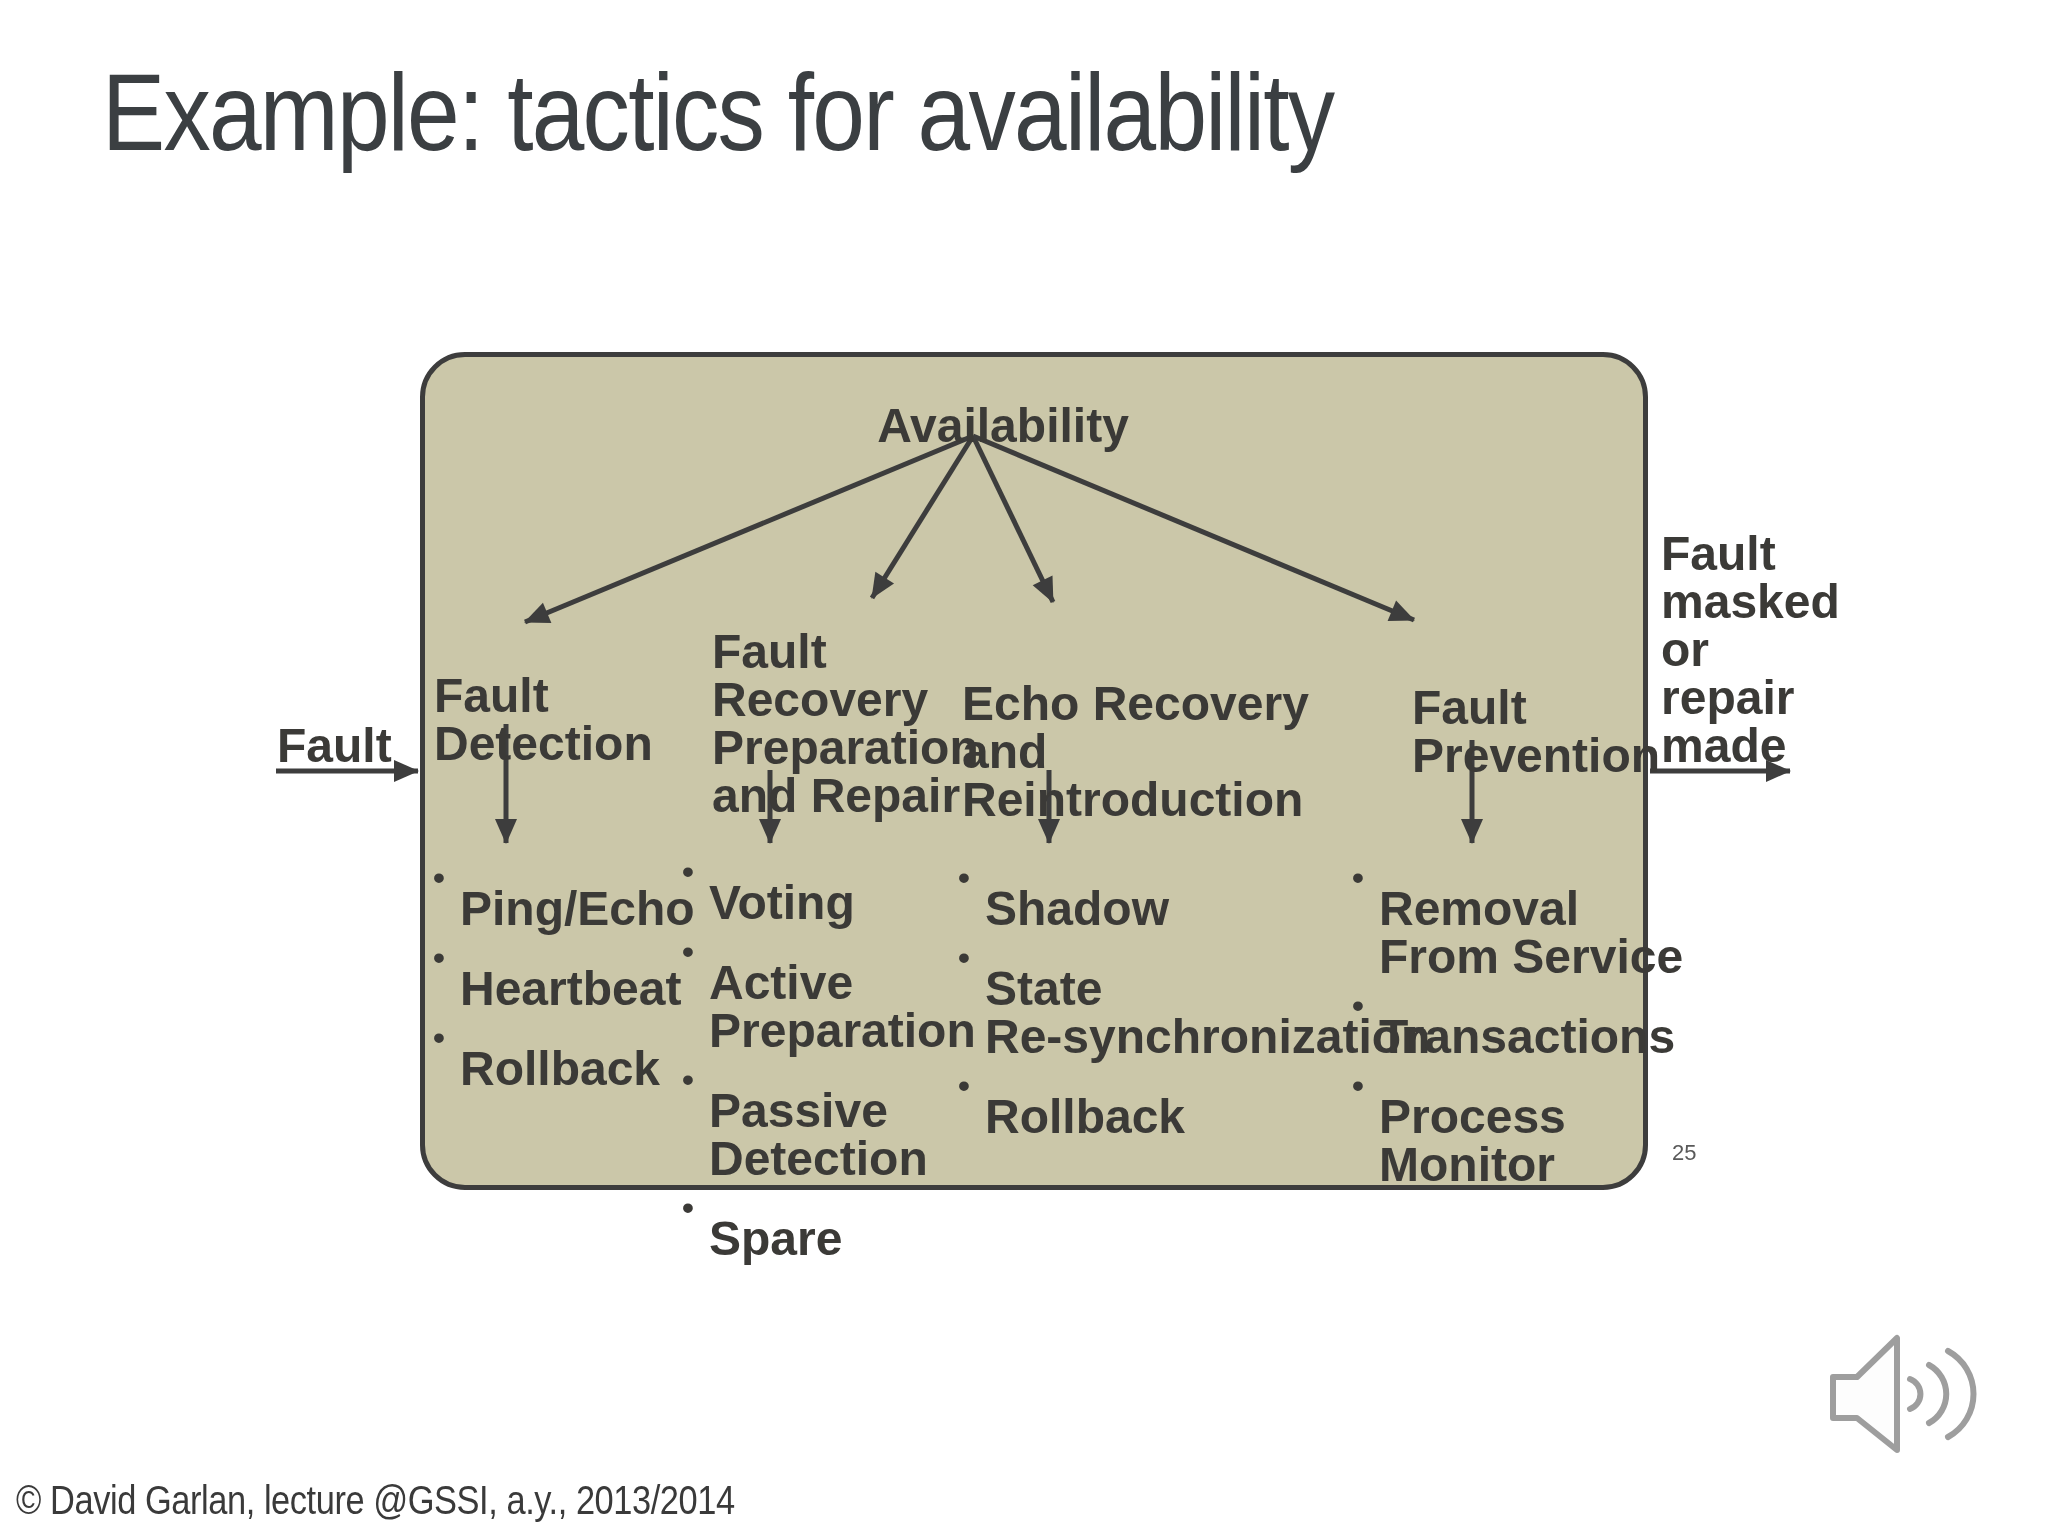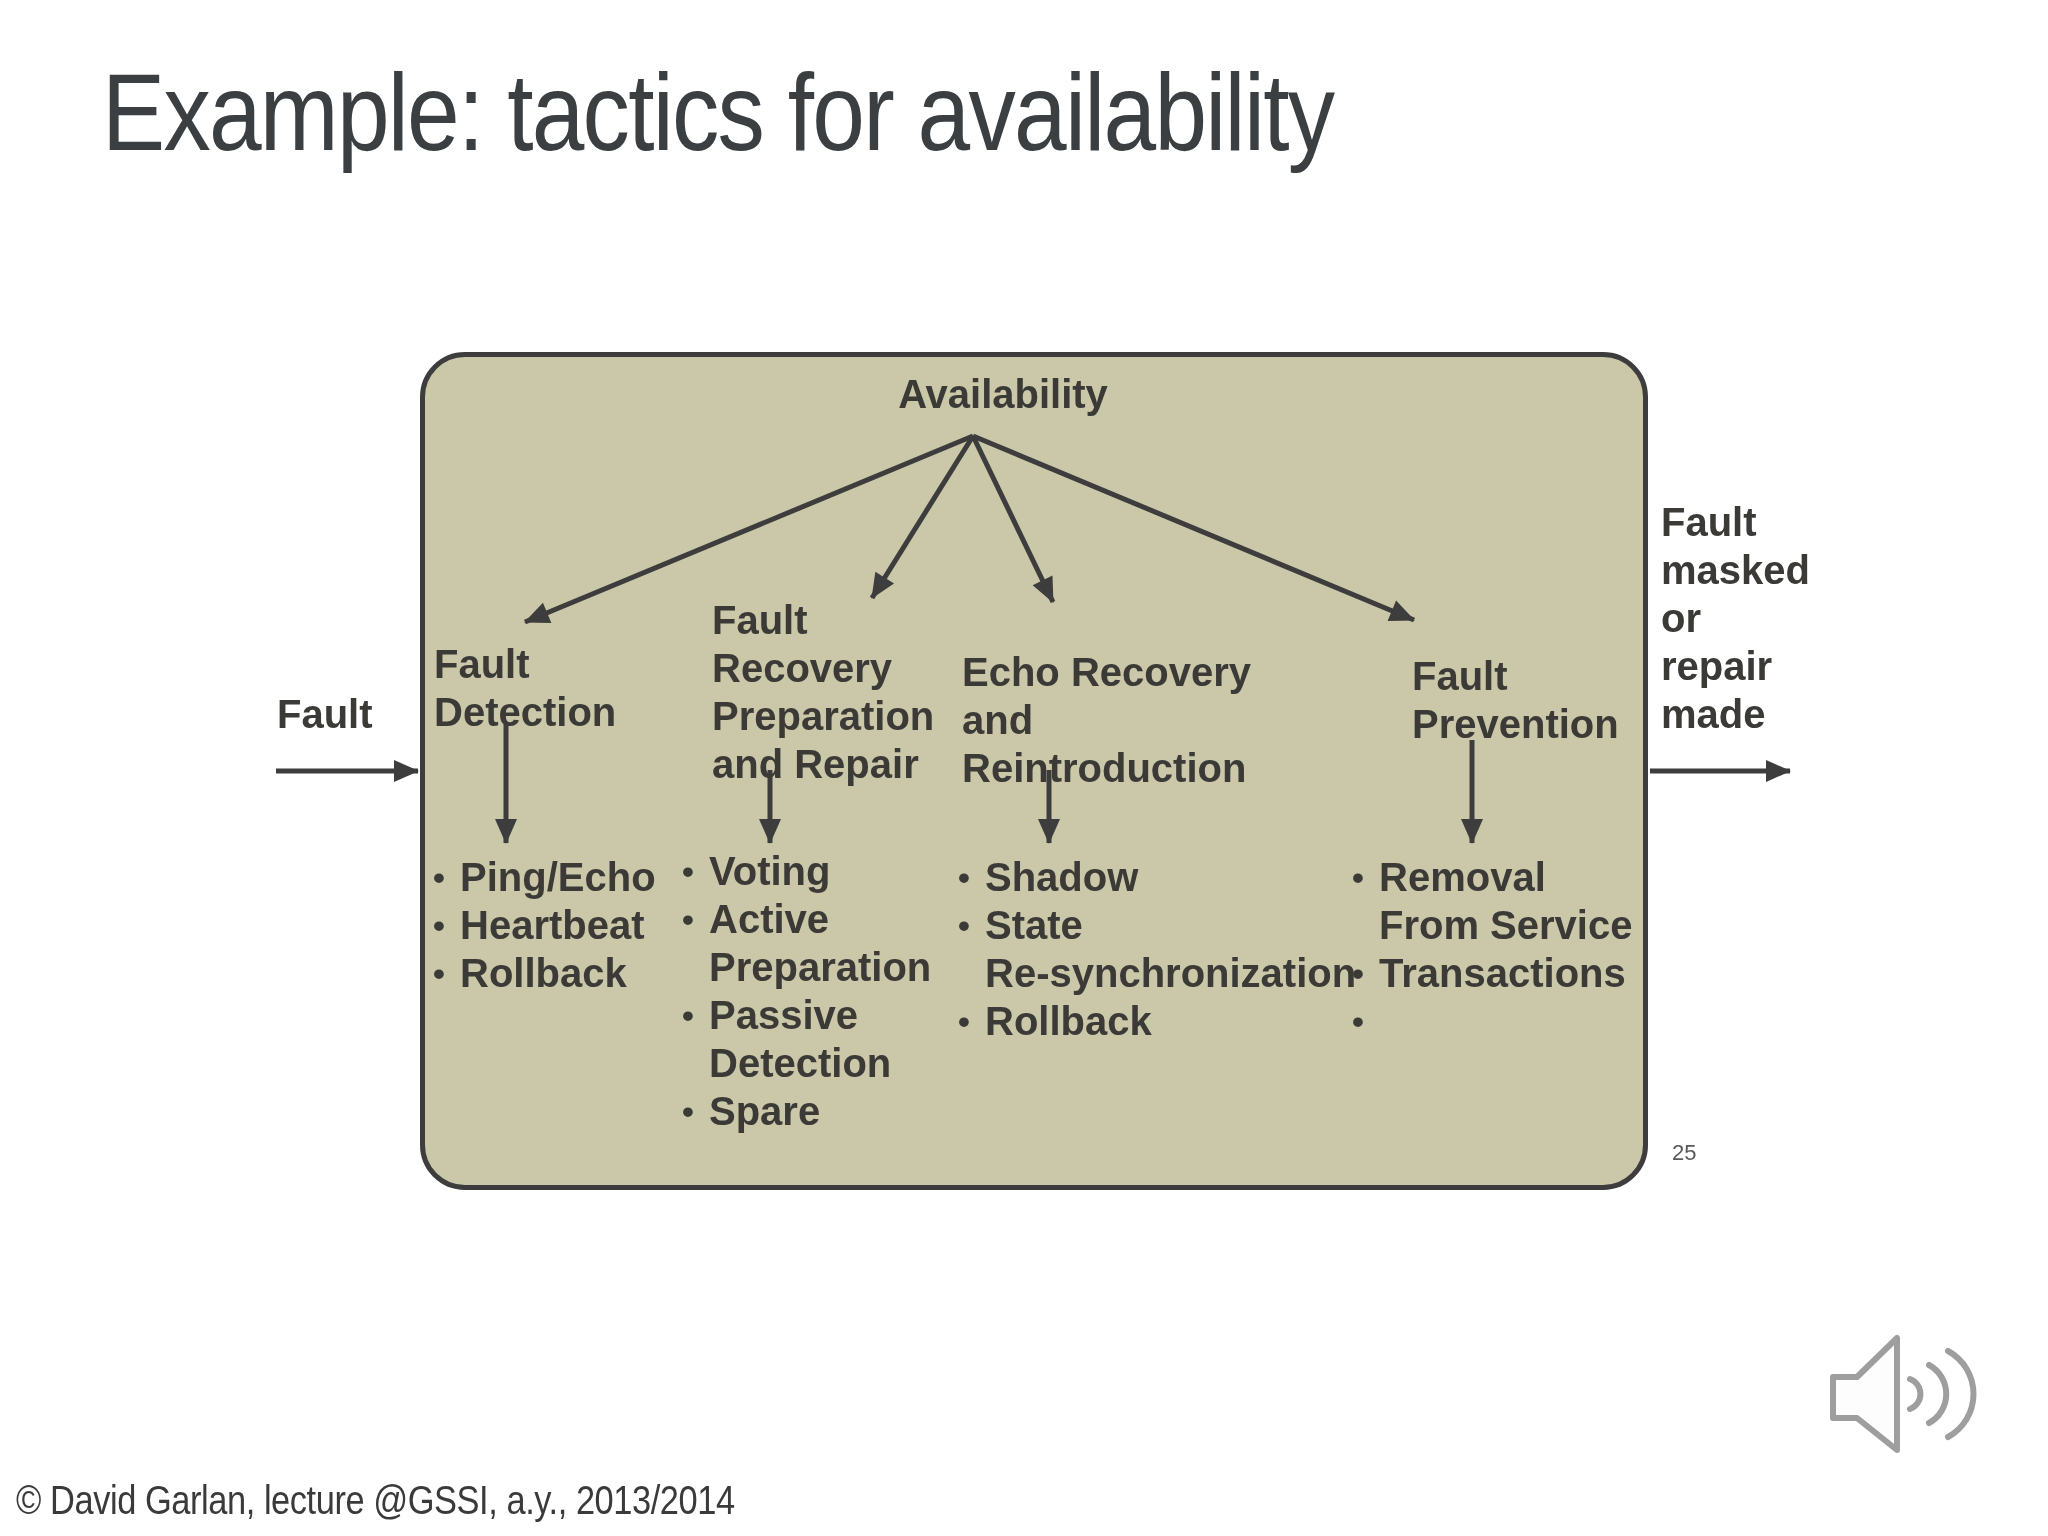--- a/index.html
+++ b/index.html
@@ -19,22 +19,23 @@
   }
   
   .diagram-box{
     left:420px;top:352px;width:1218px;height:828px;
     background:var(--box-fill,#cbc7a9);
     border:5px solid var(--box-border,#3d3d3d);
     border-radius:45px;
   }
   .dg-text{
     color:var(--diagram-text,#3b3a37);
-    font-weight:bold;font-size:40px;line-height:48px;
+    font-weight:bold;font-size:48px;line-height:48px;
     white-space:pre-line;
+    margin-top:32px;
   }
   .root-label{left:853px;top:370px;width:300px;text-align:center;}
   .hdr-c1{left:434px;top:640px;}
   .hdr-c2{left:712px;top:596px;}
   .hdr-c3{left:962px;top:648px;}
   .hdr-c4{left:1412px;top:652px;}
   .bullets{display:flex;flex-direction:column;}
   .bullets-c1{left:433px;top:853px;}
   .bullets-c2{left:682px;top:847px;}
   .bullets-c3{left:958px;top:853px;}
@@ -155,20 +156,22 @@
     <span class="bullet-dot">•</span>
     <span class="dg-text">Removal
 From Service</span>
   </div>
   <div class="bullet-item">
     <span class="bullet-dot">•</span>
     <span class="dg-text">Transactions</span>
   </div>
   <div class="bullet-item">
     <span class="bullet-dot">•</span>
+    <span class="dg-text">Process
+Monitor</span>
   </div>
 </div>
 
 <div class="abs dg-text left-io-label">Fault</div>
 <div class="abs dg-text right-io-label">Fault
 masked
 or
 repair
 made</div>
 

